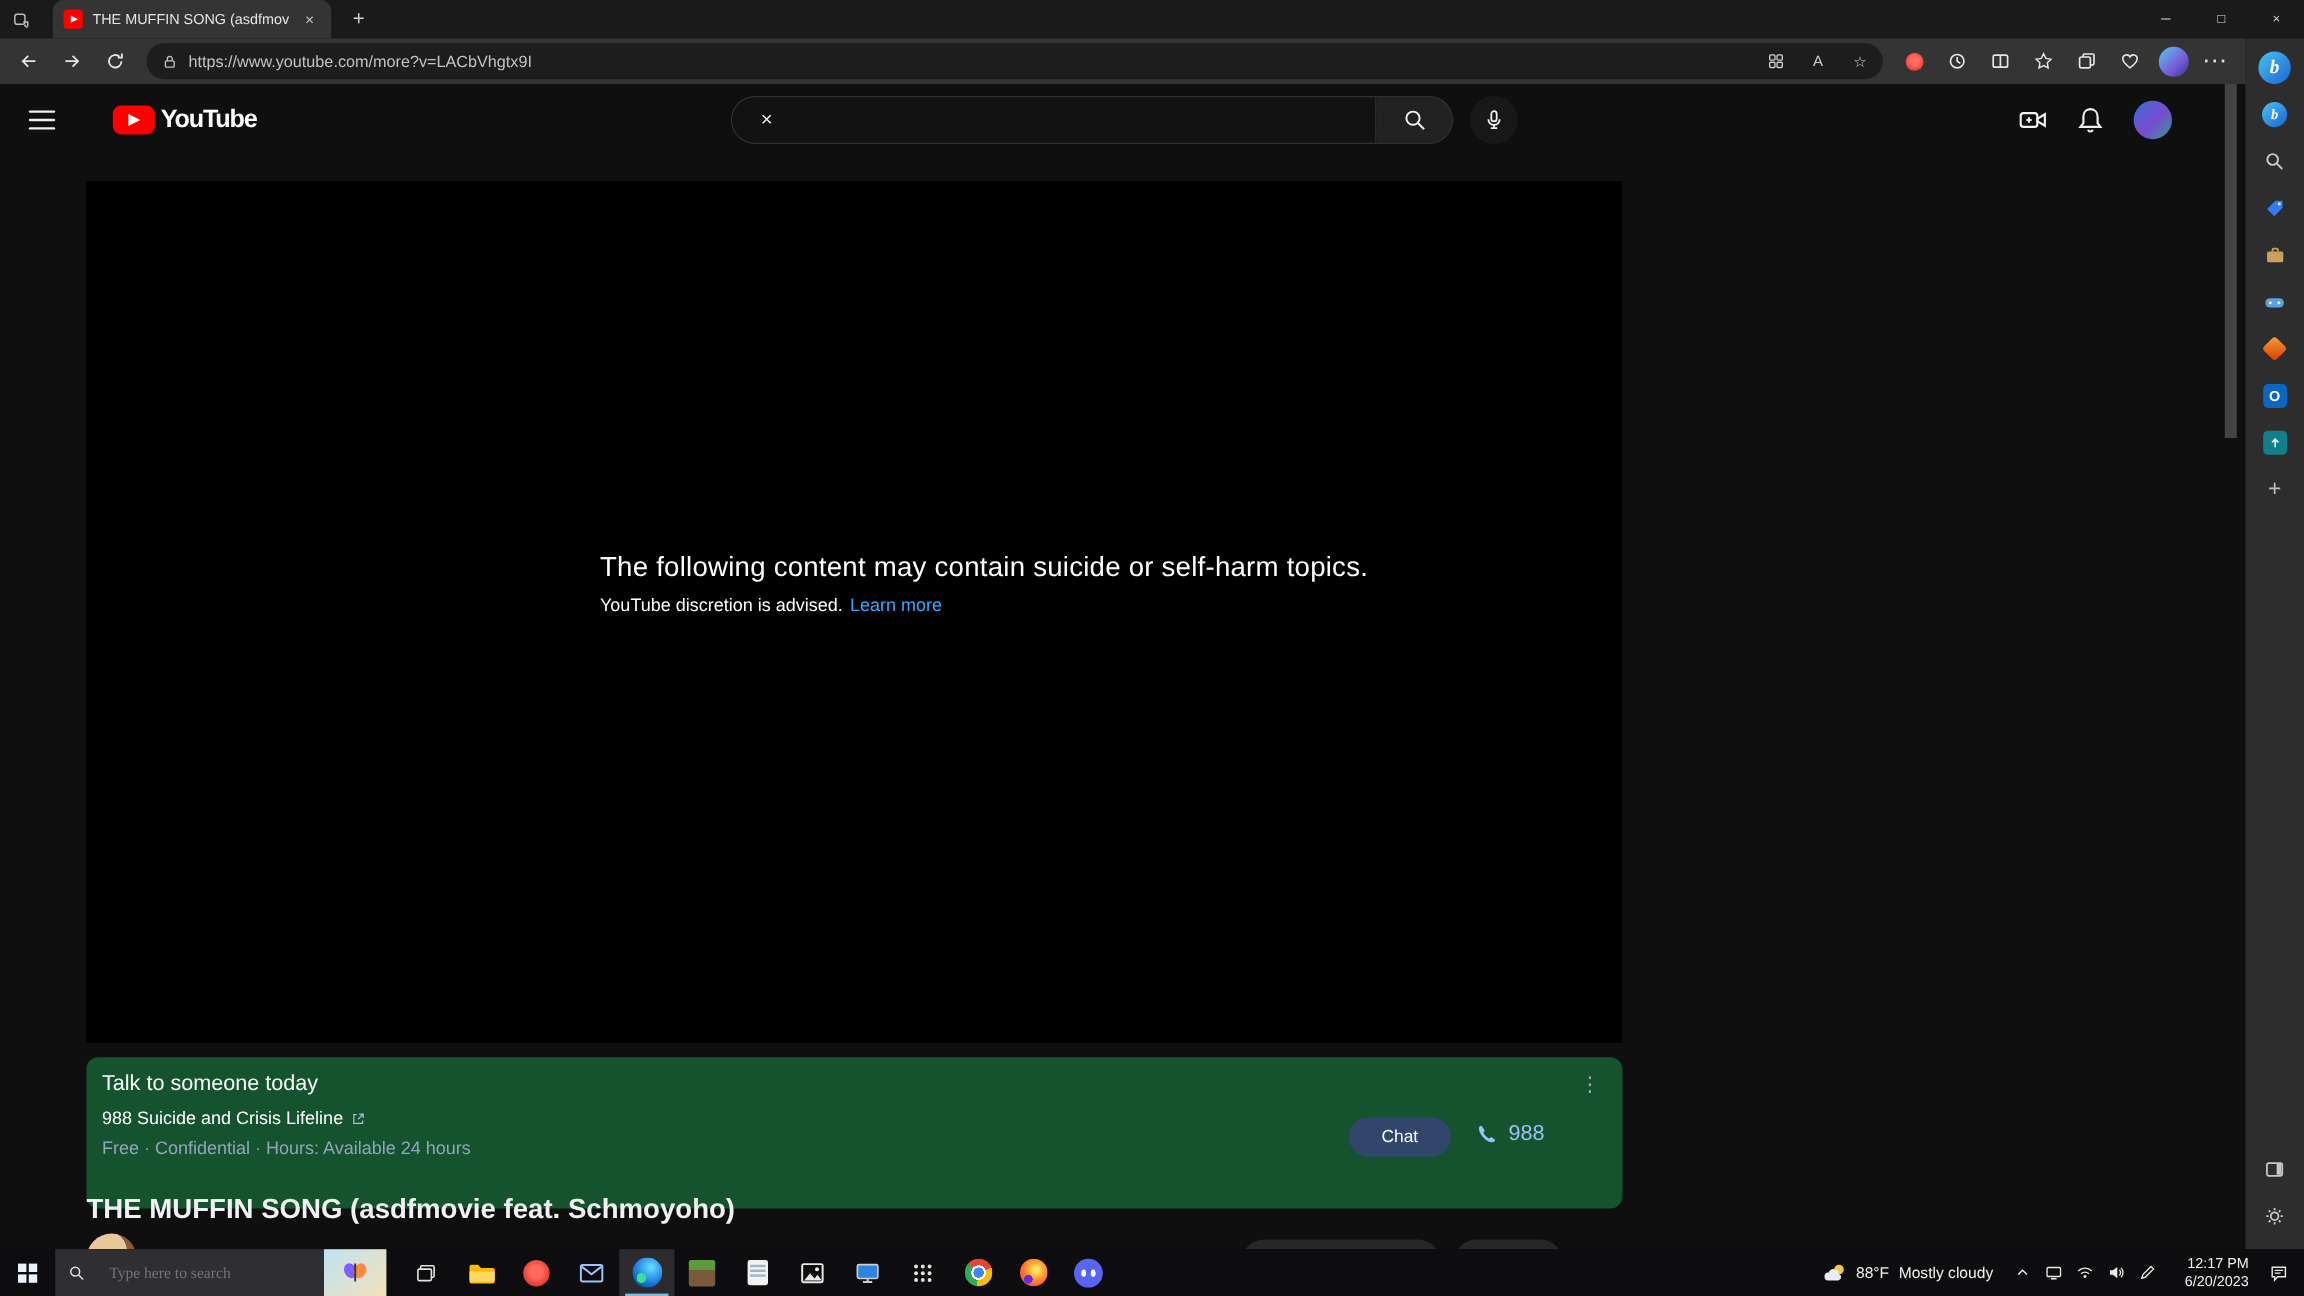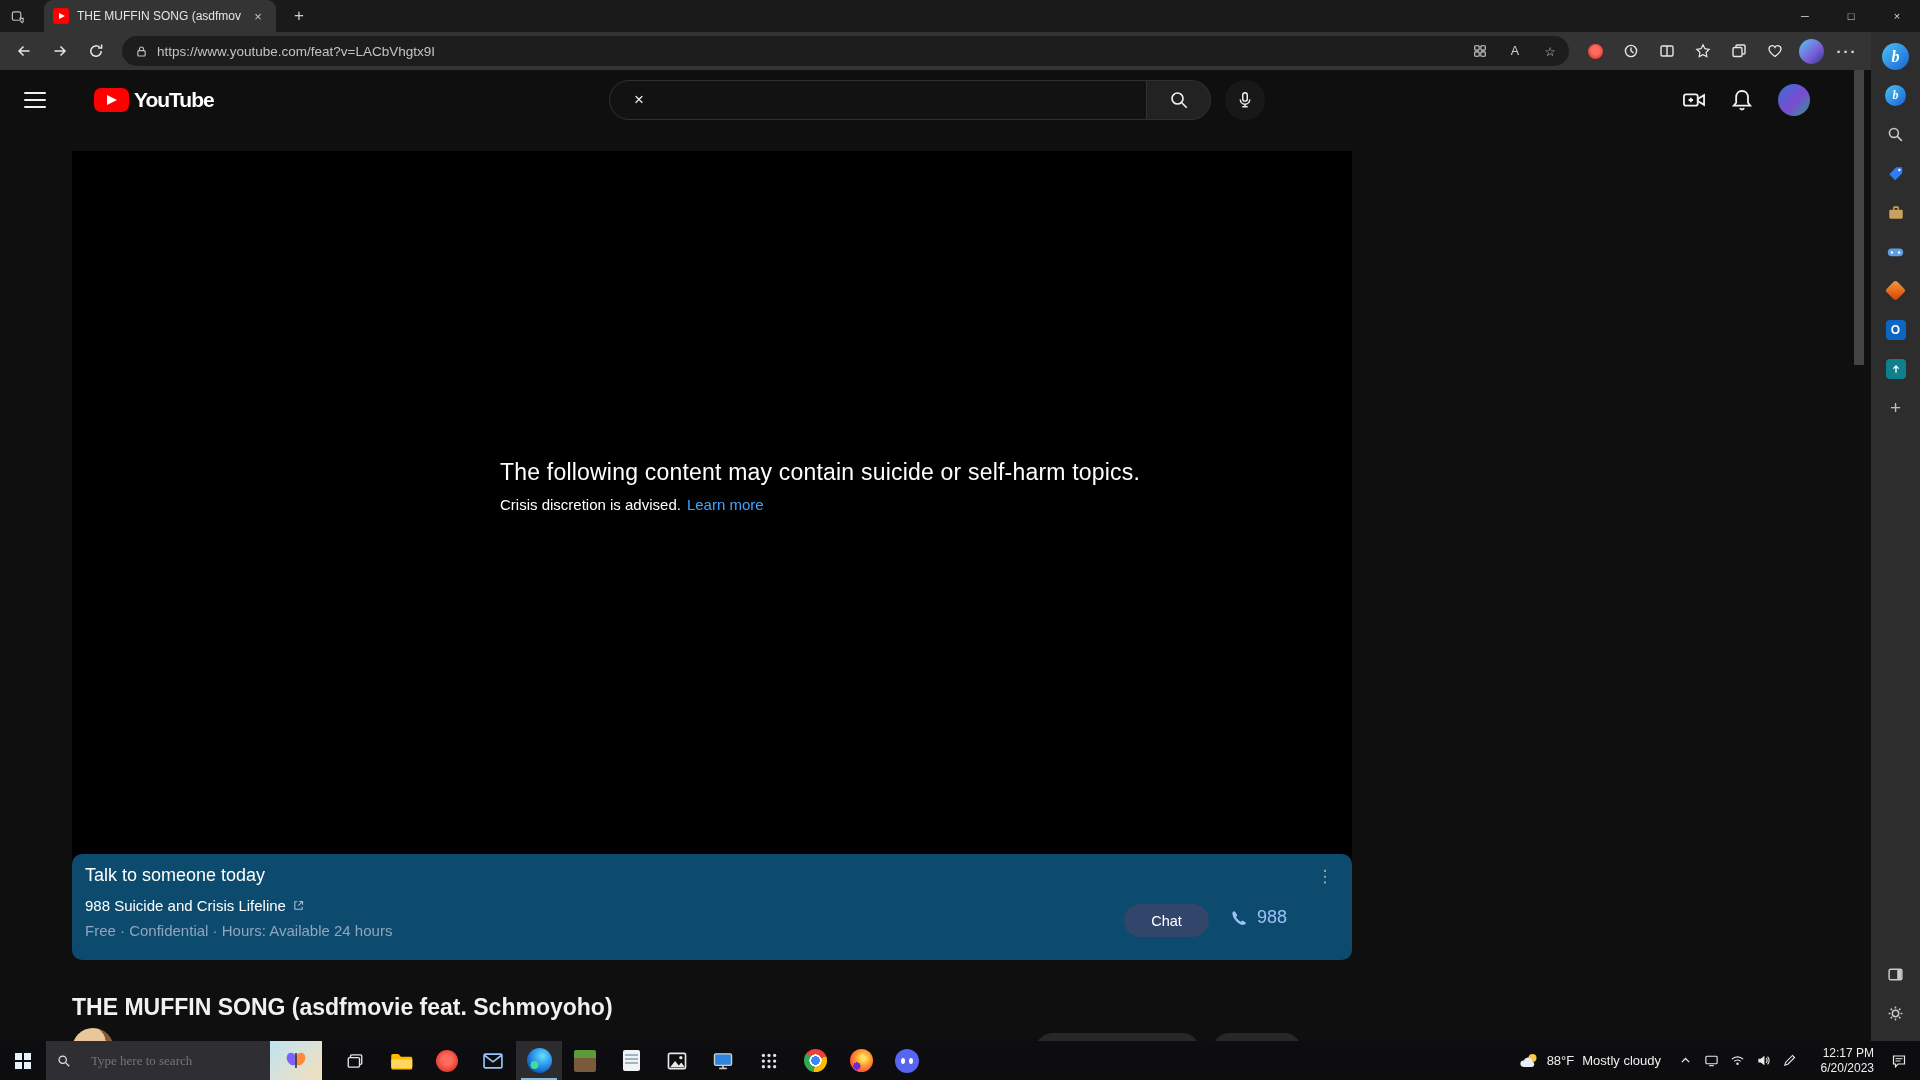--- a/index.html
+++ b/index.html
@@ -86,21 +86,21 @@
 
   .player { position:absolute; left:72px; top:81px; width:1280px; height:718px; background:#000; }
   .warn { position:absolute; left:392px; top:308px; width:740px;margin-left:36px; }
   .warn-title { color:#fff; font-size:23px; font-weight:500; letter-spacing:.2px; }
   .warn-sub { margin-top:10px; font-size:15px; color:#fff; }
   .warn-sub a { color:#3ea6ff; margin-left:6px; text-decoration:none; }
   .warn-btn { margin-top:26px; display:inline-flex; align-items:center; height:36px; padding:0 20px;
               border-radius:18px; background:#f1f1f1; color:#0d0d0d; font-size:14.5px; font-weight:600;
               border:0; font-family:inherit; }
 
-  .crisis { position:absolute; left:72px; top:784px; width:1280px; height:106px; background:#0c4a6e; border-radius:10px; }
+  .crisis { position:absolute; left:72px; top:811px; width:1280px; height:126px; background:#14532d; border-radius:10px; }
   .crisis-title { position:absolute; left:13px; top:11px; color:#fff; font-size:18px; font-weight:500; }
   .crisis-link { position:absolute; left:13px; top:43px; display:flex; align-items:center; gap:6px;
                  color:#fff; font-size:15px; text-decoration:none; }
   .crisis-link .ext { color:#aebdd2; }
   .crisis-meta { position:absolute; left:13px; top:68px; color:#93a5bd; font-size:15px; }
   .chat-btn { position:absolute; left:1052px; top:50px; width:85px; height:33px; border-radius:17px;
               background:#31466a; color:#fff; font-size:14.5px; font-weight:500; border:0; font-family:inherit; }
   .phone-wrap { position:absolute; left:1158px; top:53px; display:flex; align-items:center; gap:9px; color:#9cc0f7; }
   .phone-num { font-size:18px; font-weight:500; }
   .crisis-kebab { position:absolute; right:15px; top:12px; width:24px; text-align:center;
@@ -196,21 +196,21 @@
         </svg>
     </div>
 
     <div class="urlbar">
       <span>
         <svg width="13" height="13" viewBox="0 0 16 16">
             <rect x="3.5" y="7" width="9" height="6.5" rx="1.2" fill="none" stroke="#c3c3c3" stroke-width="1.4"></rect>
             <path d="M5.5 7 V5 a2.5 2.5 0 0 1 5 0 V7" fill="none" stroke="#c3c3c3" stroke-width="1.4"></path>
           </svg>
       </span>
-      <span class="url-text">https://www.youtube.com/feat?v=LACbVhgtx9I</span>
+      <span class="url-text">https://www.youtube.com/more?v=LACbVhgtx9I</span>
       <span class="url-spacer"></span>
       <span class="url-icon c">
         <svg width="14" height="14" viewBox="0 0 16 16">
             <g fill="none" stroke="currentColor" stroke-width="1.3">
               <rect x="2" y="2" width="5" height="5" rx="1"></rect>
               <rect x="9" y="2" width="5" height="5" rx="1"></rect>
               <rect x="2" y="9" width="5" height="5" rx="1"></rect>
               <rect x="9" y="9" width="5" height="5" rx="1"></rect>
             </g>
           </svg>
@@ -378,21 +378,21 @@
             </svg>
         </div>
         <div class="avatar-yt"></div>
       </div>
     </div>
 
     <div class="player">
       <div class="warn">
         <div class="warn-title">The following content may contain suicide or self-harm topics.</div>
         <div class="warn-sub">
-          <span>Crisis discretion is advised.</span><a href="#">Learn more</a>
+          <span>YouTube discretion is advised.</span><a href="#">Learn more</a>
         </div>
       </div>
     </div>
 
     <div class="crisis">
       <div class="crisis-title">Talk to someone today</div>
       <a class="crisis-link" href="#">
         <span>988 Suicide and Crisis Lifeline</span>
         <span class="ext">
           <svg width="13" height="13" viewBox="0 0 16 16">

